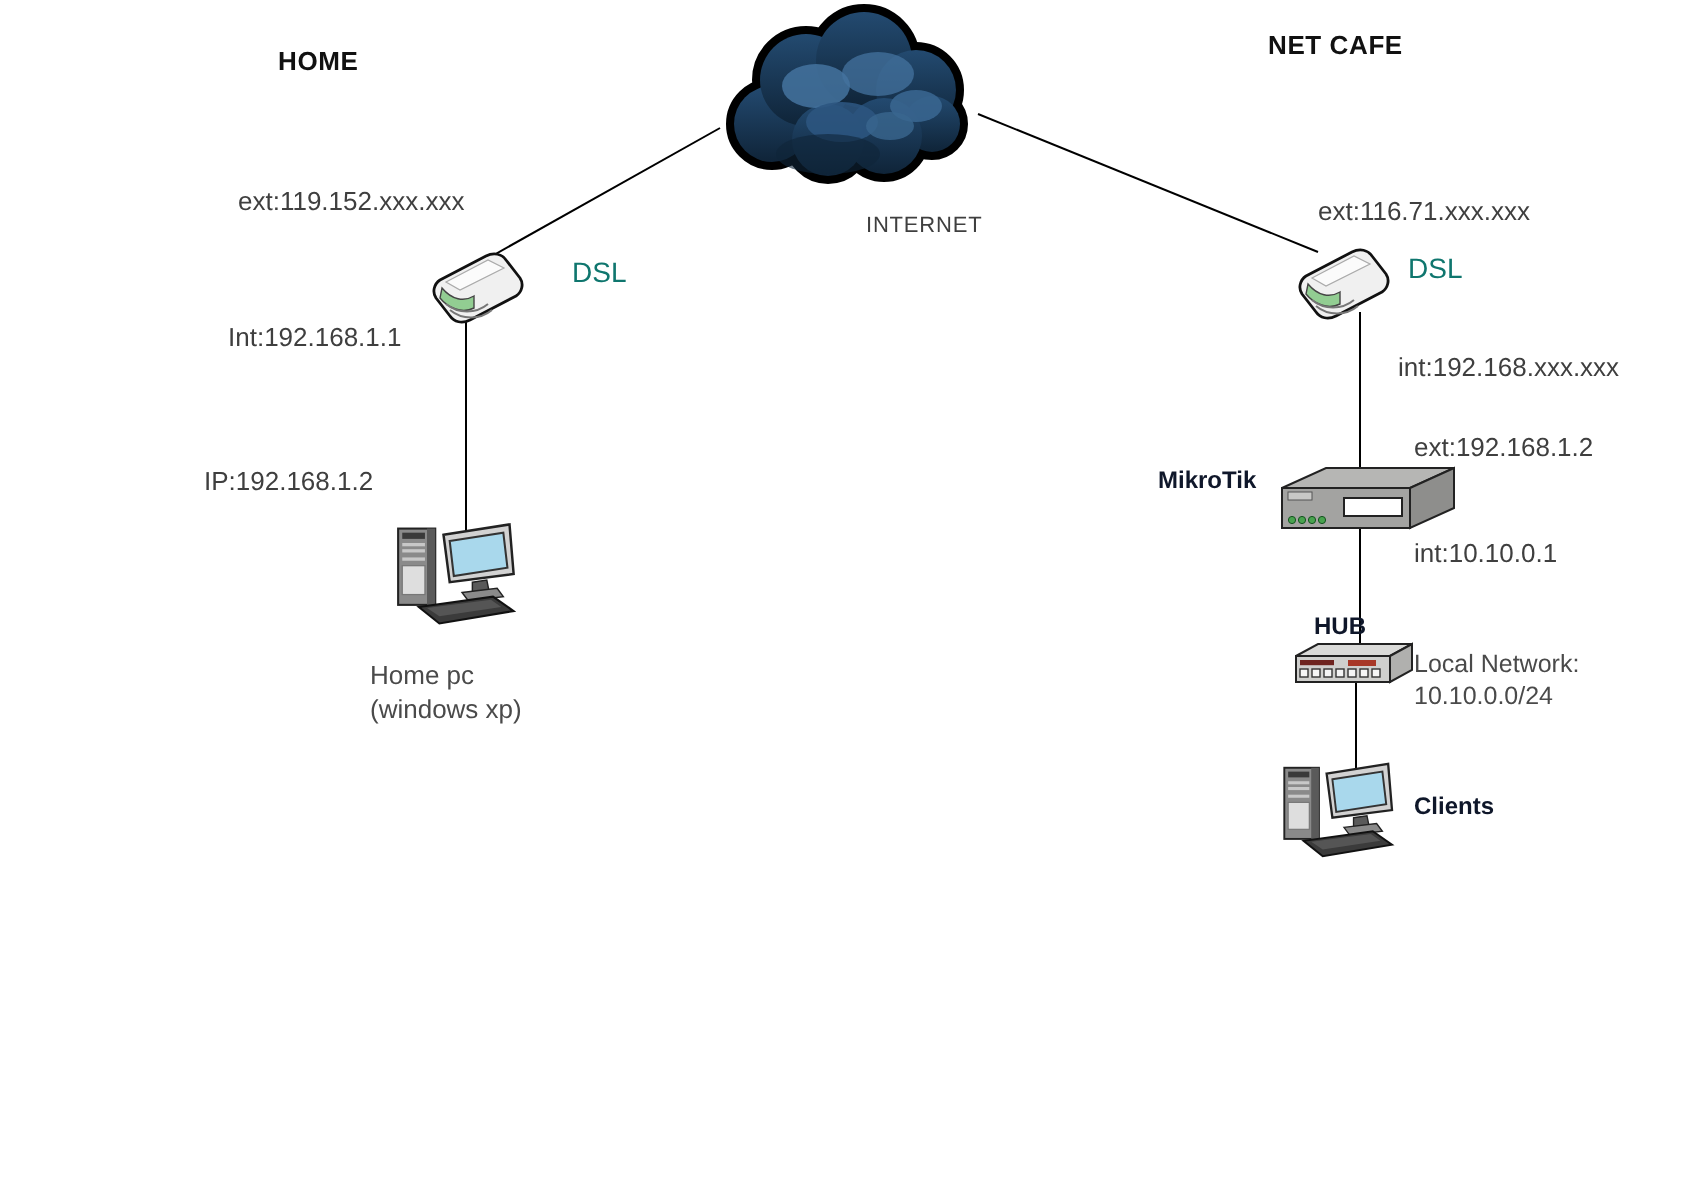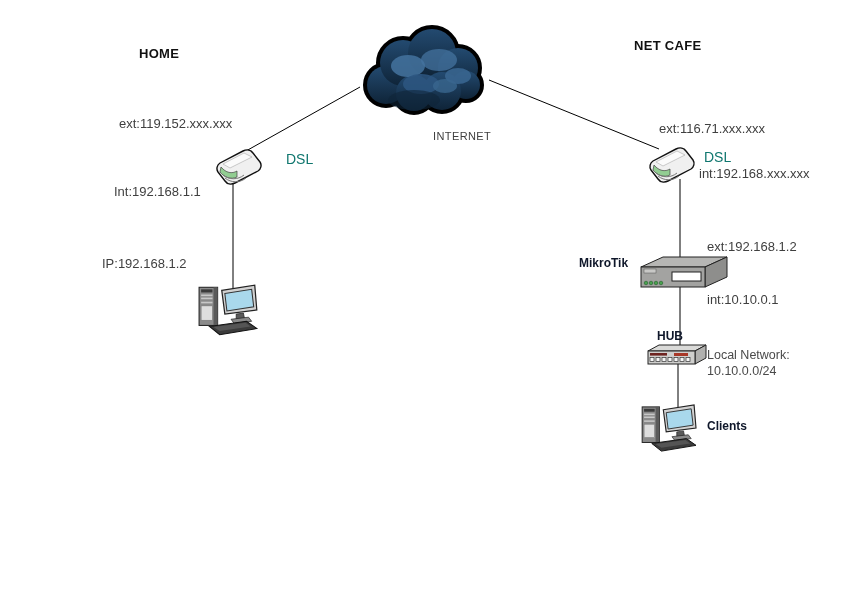--- a/index.html
+++ b/index.html
@@ -1,19 +1,18 @@
 <!DOCTYPE html>
 <html style="--line: #000000; --cloud-dark: #0f2438; --cloud-mid: #234a70; --cloud-light: #44739f; --screen-blue: #a9d8ec; --led-green: #49a24f; --modem-green: #92cd92; --hub-red: #a83828; --hub-maroon: #6e2420;"><head>
 <meta charset="utf-8">
 <style>
   html,body{margin:0;padding:0;background:#ffffff;}
   #canvas{
     position:relative;width:850px;height:534px;background:#ffffff;overflow:hidden;
     font-family:"Liberation Sans","DejaVu Sans",sans-serif;
-    margin-top:23px;
   }
   .abs{position:absolute;}
   .lbl{position:absolute;white-space:nowrap;color:#3f3f3f;font-size:13px;line-height:14px;}
   .section-title{font-size:13px;font-weight:bold;color:#111;letter-spacing:.3px;}
   .dsl-label{font-size:14px;color:#0f766e;}
   .internet-label{font-size:11px;color:#3f3f3f;letter-spacing:.4px;}
   .device-label{font-size:12px;font-weight:bold;color:#0f172a;}
   .pc-caption{font-size:13px;color:#4a4a4a;line-height:17px;white-space:nowrap;}
   .net-caption{font-size:12.5px;color:#4a4a4a;line-height:16px;white-space:nowrap;}
   svg{display:block;}
@@ -169,30 +168,34 @@
   <div class="lbl section-title" style="left:139px;top:24px;">HOME</div>
 
   <div class="lbl" style="left:119px;top:94px;">ext:119.152.xxx.xxx</div>
 
   <div class="lbl dsl-label" style="left:286px;top:129px;">DSL</div>
 
   <div class="lbl" style="left:114px;top:162px;">Int:192.168.1.1</div>
 
   <div class="lbl" style="left:102px;top:234px;">IP:192.168.1.2</div>
 
+  <div class="pc-caption abs" style="left:185px;top:329px;">
+    <div>Home pc</div>
+    <div>(windows xp)</div>
+  </div>
 
   <div class="lbl internet-label" style="left:433px;top:106px;">INTERNET</div>
 
   <div class="lbl section-title" style="left:634px;top:16px;">NET CAFE</div>
 
   <div class="lbl" style="left:659px;top:99px;">ext:116.71.xxx.xxx</div>
 
   <div class="lbl dsl-label" style="left:704px;top:127px;">DSL</div>
 
-  <div class="lbl" style="left:699px;top:144px;">int:192.168.xxx.xxx</div>
+  <div class="lbl" style="left:699px;top:177px;">int:192.168.xxx.xxx</div>
 
   <div class="lbl device-label" style="left:579px;top:233px;">MikroTik</div>
 
   <div class="lbl" style="left:707px;top:217px;">ext:192.168.1.2</div>
 
   <div class="lbl" style="left:707px;top:270px;text-align:center;">int:10.10.0.1</div>
 
   <div class="lbl device-label" style="left:634px;top:306px;padding-left:23px;">HUB</div>
 
   <div class="net-caption abs" style="left:707px;top:324px;">

